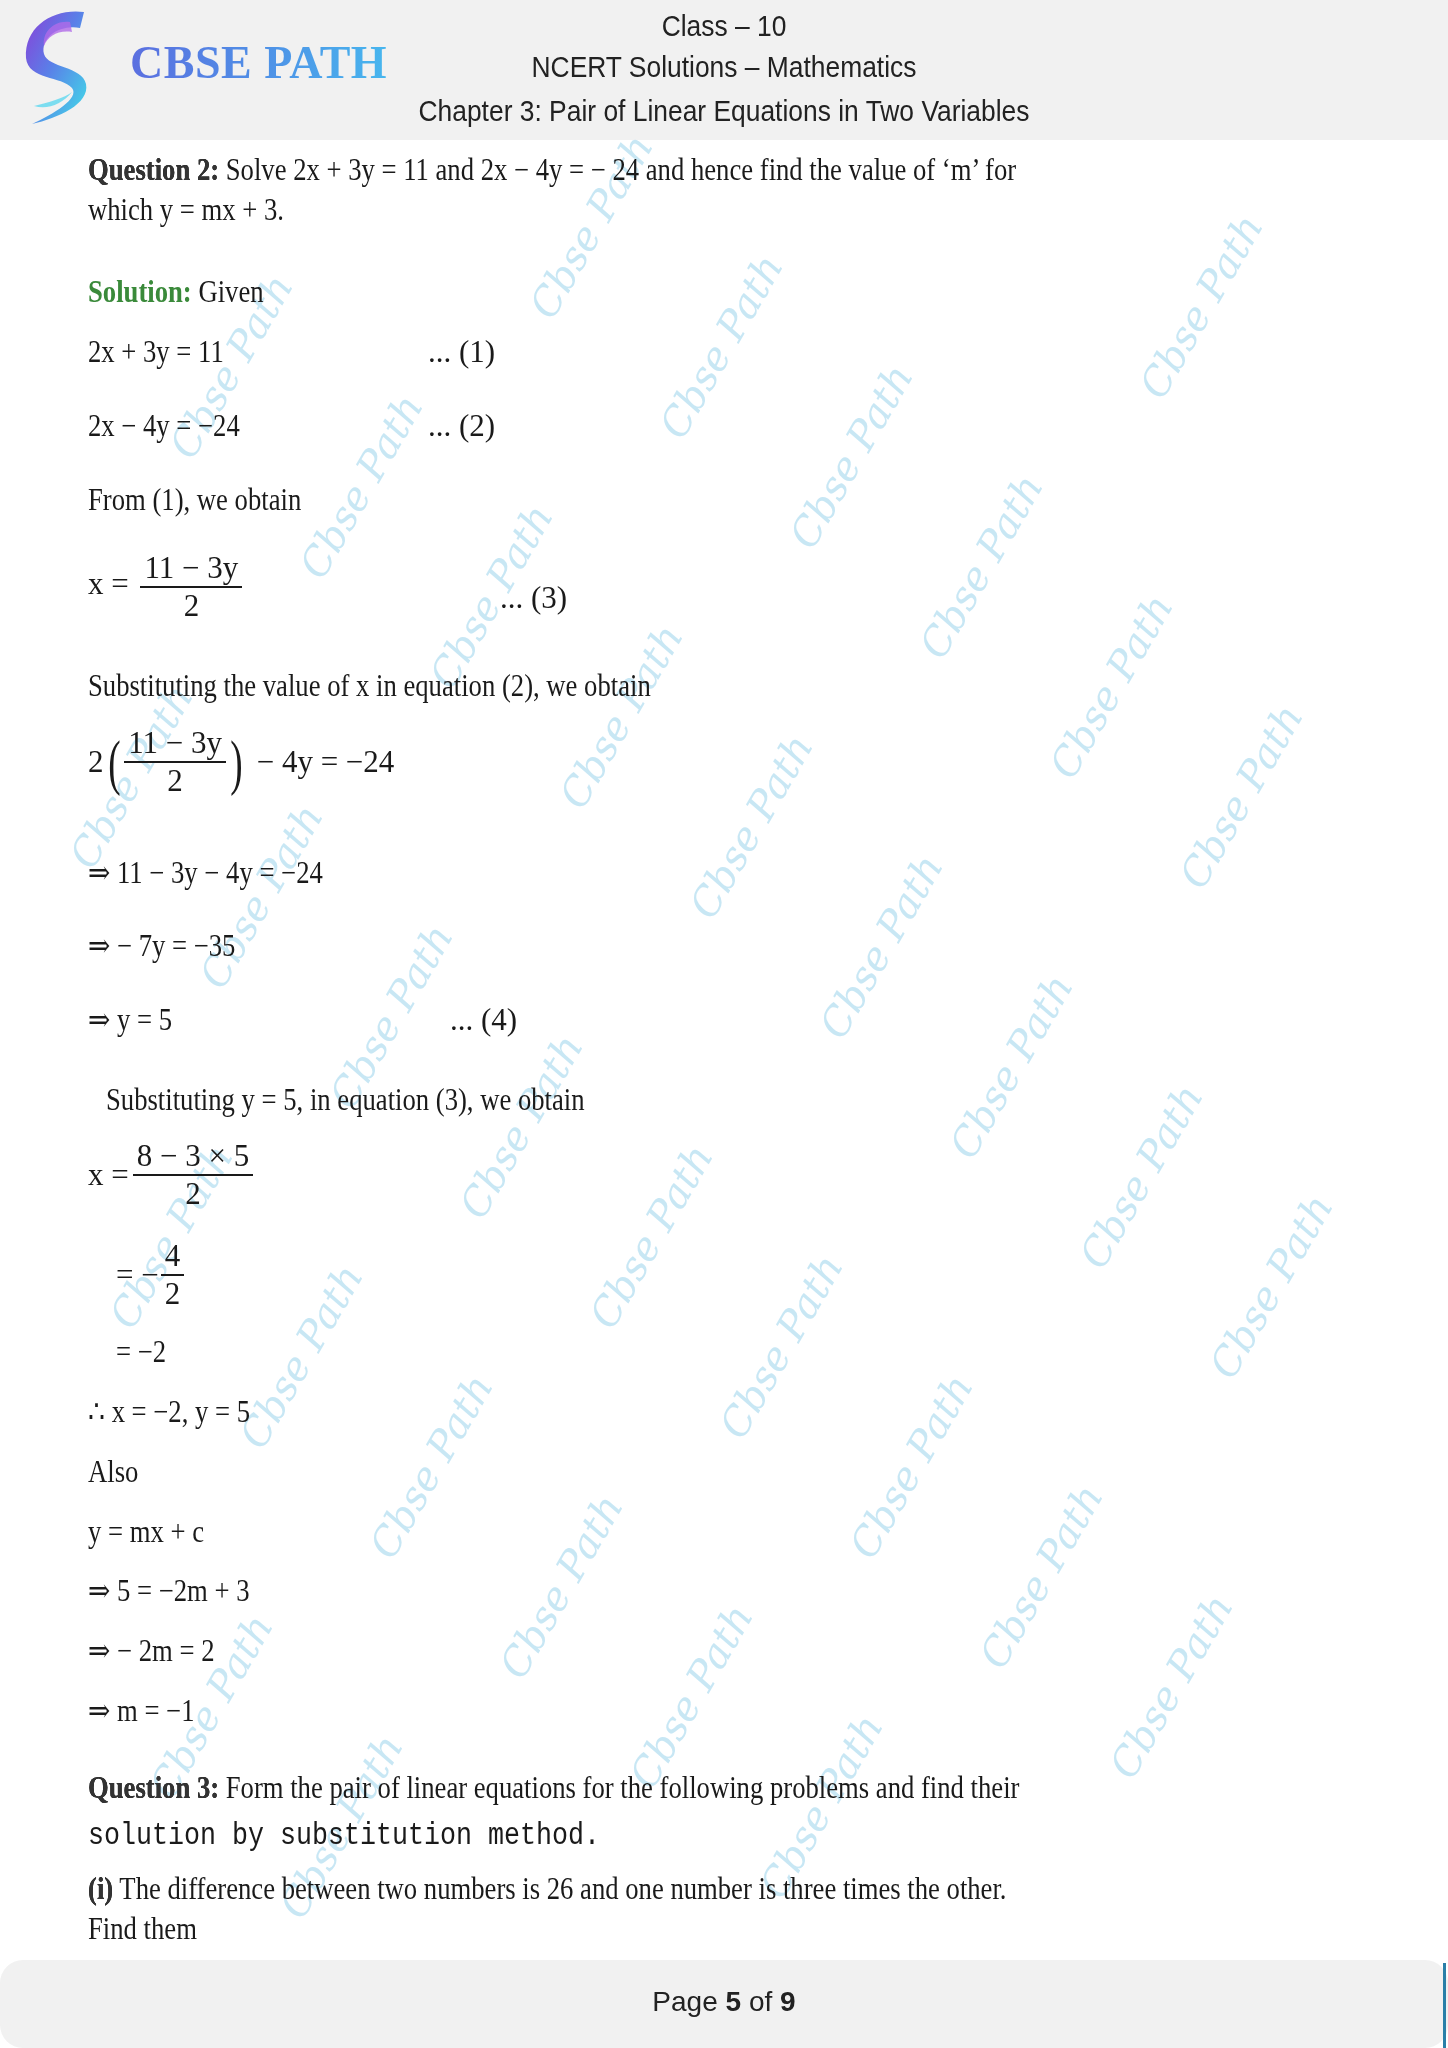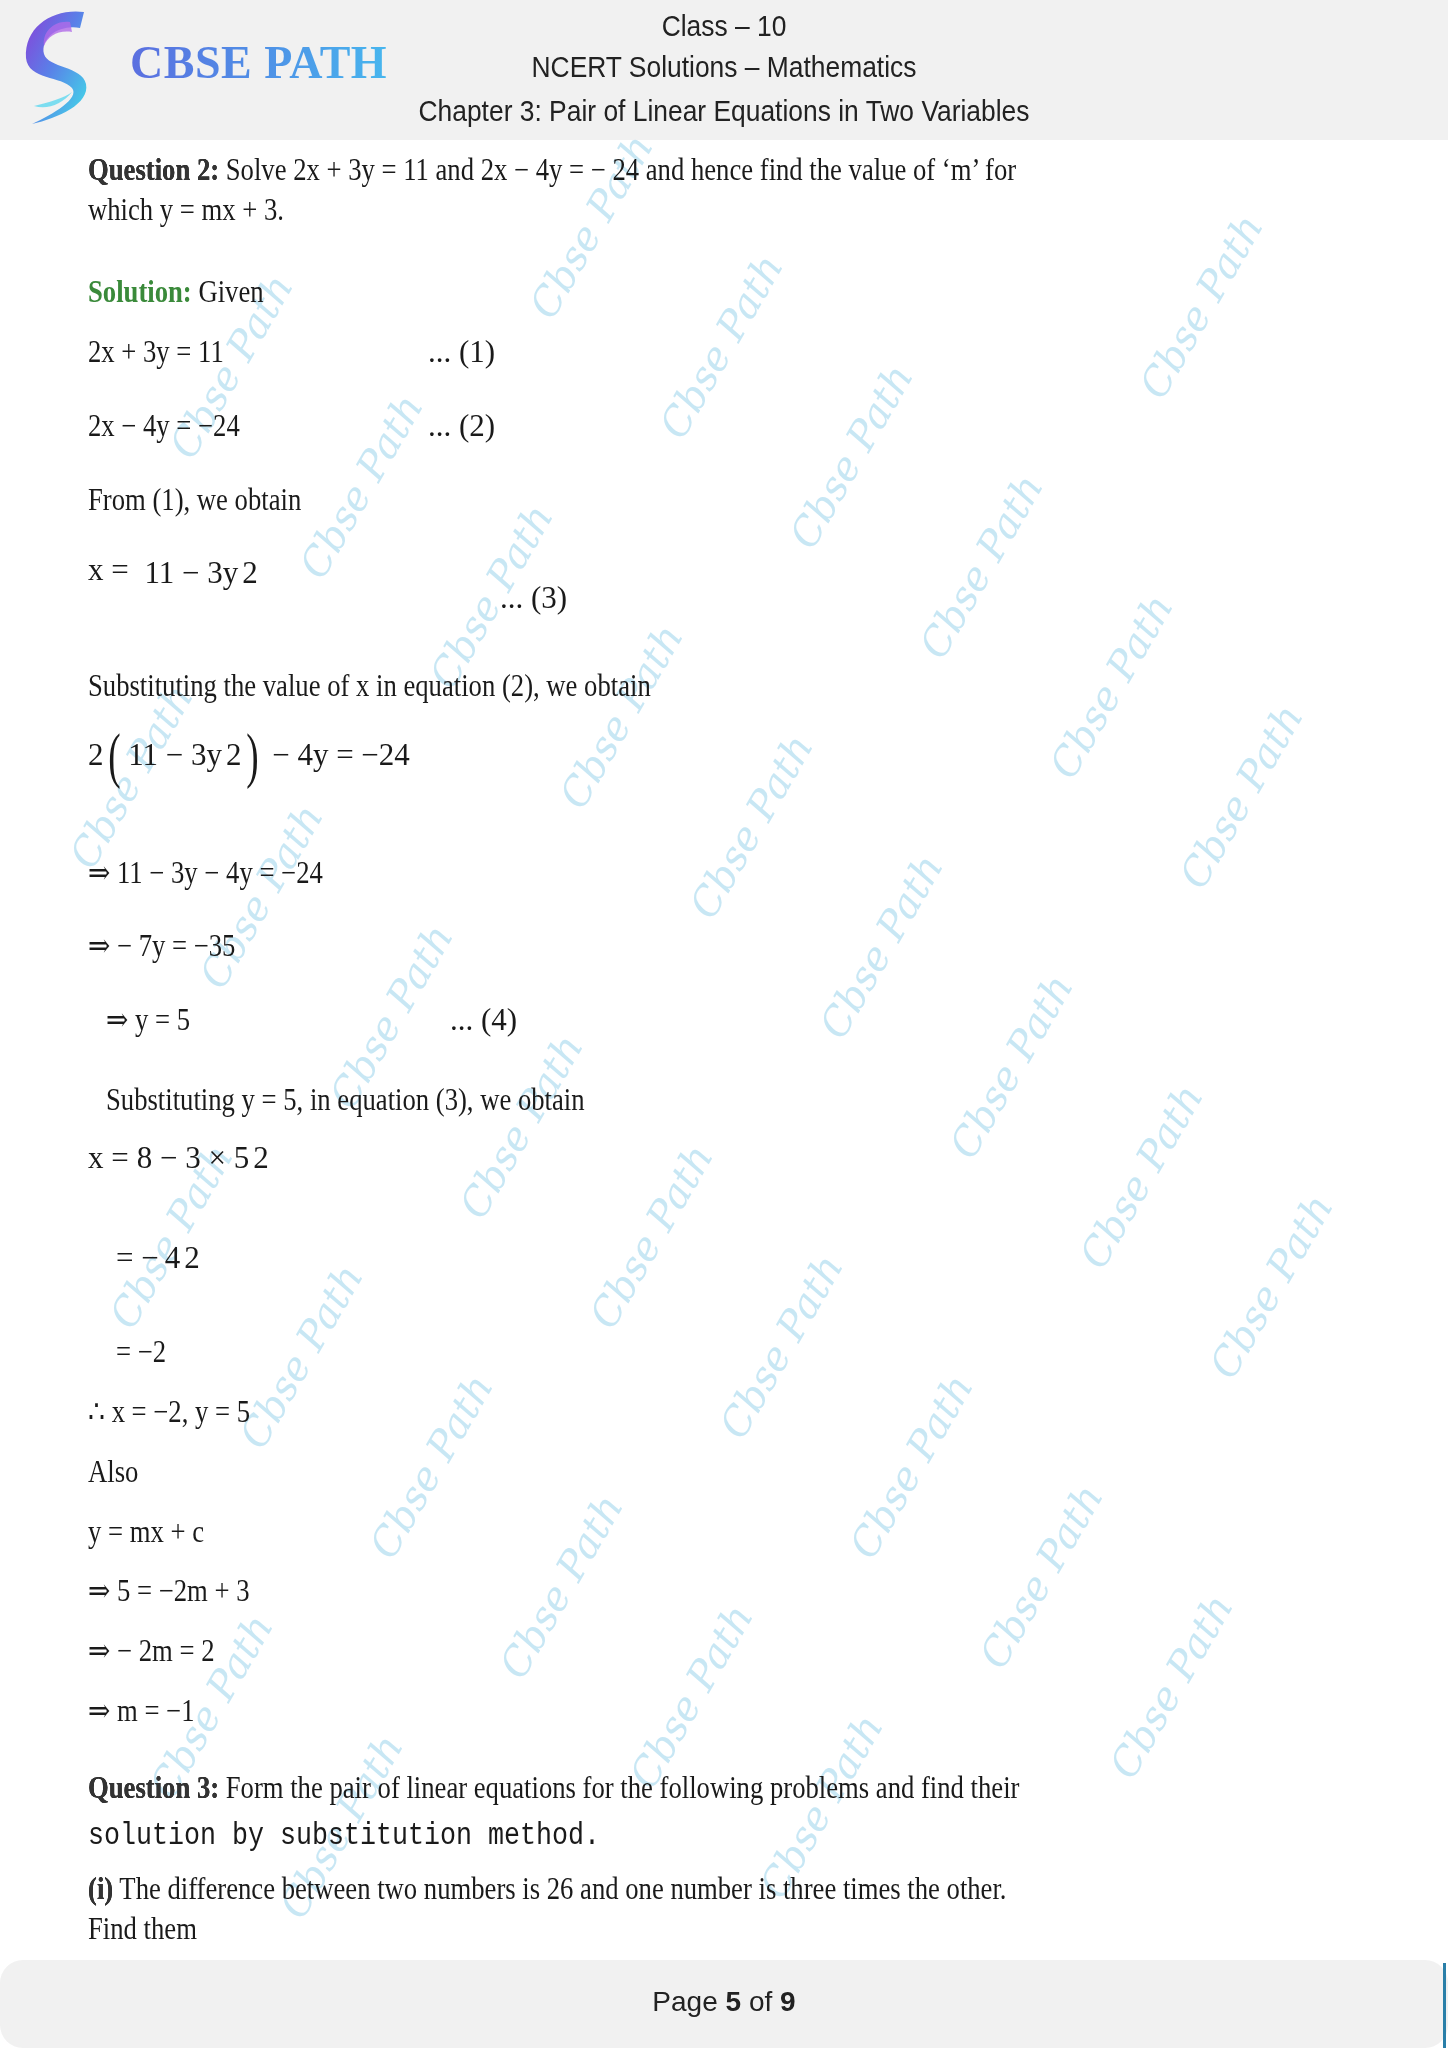--- a/index.html
+++ b/index.html
@@ -34,21 +34,21 @@
     position: absolute; left: 88px; top: 150px; width: 1280px;
     font-size: 31px; line-height: 40px;
   }
   .line { position: absolute; left: 0; white-space: nowrap; }
   .narrow { display: inline-block; transform-origin: left center; transform: scaleX(0.86); }
   .qlabel { font-weight: bold; color: #333; text-shadow: 0 0 0.5px #000; }
   .sol-label { font-weight: bold; color: #3a8a3a; }
   .math { font-family: "Liberation Serif", "DejaVu Serif", serif; }
   .tag { position: absolute; white-space: nowrap; }
 
-  .frac { display: inline-flex; flex-direction: row; align-items: center; vertical-align: middle; margin: 0 4px; justify-content: flex-end; }
+  .frac { display: inline-flex; flex-direction: column; align-items: center; vertical-align: middle; margin: 0 4px; justify-content: flex-end; }
   .frac .num { padding: 0 4px; line-height: 36px; }
   .frac .bar { height: 2px; background: #1a1a1a; align-self: stretch; }
   .frac .den { line-height: 36px; }
   .paren { font-size: 62px; font-weight: 200; line-height: 60px; vertical-align: middle; transform: scaleX(0.6); display: inline-block; }
 
   .footer {
     position: absolute; left: 0; top: 1960px; width: 1448px; height: 88px;
     background: #f1f1f1;
     border-radius: 23px;
   }
@@ -184,21 +184,21 @@
     <span class="paren">)</span>
     <span style="margin-left:10px;">− 4y = −24</span>
   </div>
 
   <div class="line math" style="top:703px;">
     <span class="narrow">⇒ 11 − 3y − 4y = −24</span>
   </div>
   <div class="line math" style="top:776px;">
     <span class="narrow">⇒  − 7y = −35</span>
   </div>
-  <div class="line math" style="top:850px;margin-left:18px;">
+  <div class="line math" style="top:850px;">
     <span class="narrow">⇒ y = 5</span>
   </div>
   <div class="tag" style="left:362px; top:850px;">... (4)</div>
 
   <div class="line" style="top:930px;margin-left:18px;">
     <span class="narrow">Substituting y = 5, in equation (3), we obtain</span>
   </div>
 
   <div class="line math" style="top:988px; display:flex; align-items:center;">
     <span>x =</span>

